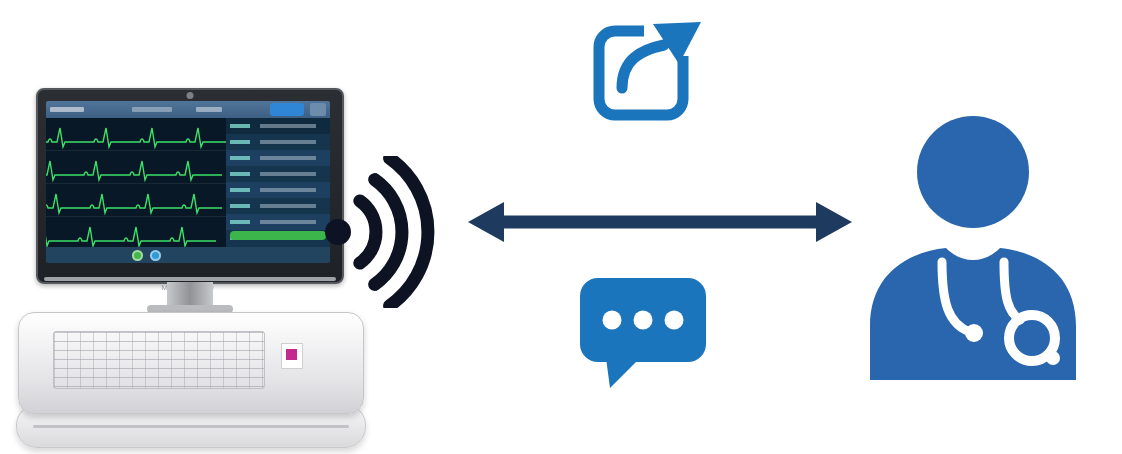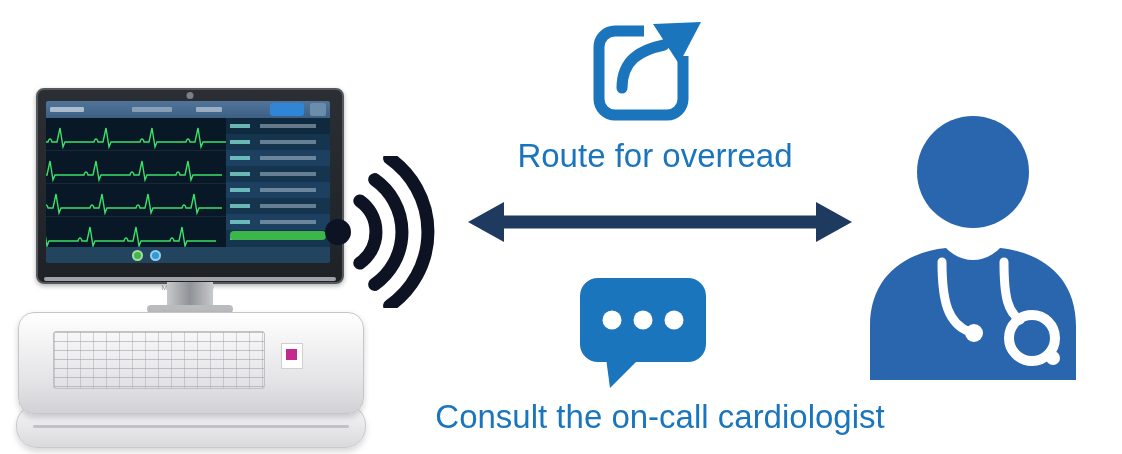--- a/index.html
+++ b/index.html
@@ -127,33 +127,31 @@
 
   <div class="share">
     <svg width="126" height="122" viewBox="0 0 126 122">
       <rect x="13" y="25" width="84" height="84" rx="16" fill="none" stroke="#1B75BC" stroke-width="11"></rect>
       <rect x="58" y="0" width="68" height="50" fill="#ffffff"></rect>
       <path d="M 36 82 C 36 54 54 44 78 39" fill="none" stroke="#1B75BC" stroke-width="11" stroke-linecap="round"></path>
       <polygon points="115,16 67,18 93,58" fill="#1B75BC"></polygon>
     </svg>
   </div>
 
-  <div class="route-label">Route for overread</div>
 
   <div class="bubble">
     <svg width="134" height="120" viewBox="0 0 134 120">
       <rect x="4" y="4" width="126" height="84" rx="18" fill="#1B75BC"></rect>
       <polygon points="30,84 64,84 34,114" fill="#1B75BC"></polygon>
       <circle cx="36" cy="46" r="9.5" fill="#ffffff"></circle>
       <circle cx="67" cy="46" r="9.5" fill="#ffffff"></circle>
       <circle cx="98" cy="46" r="9.5" fill="#ffffff"></circle>
     </svg>
   </div>
 
-  <div class="consult-label">Consult the on-call cardiologist</div>
 
   <div class="doctor">
     <svg width="246" height="268" viewBox="0 0 246 268">
       <circle cx="123" cy="60" r="56" fill="#2A66AE"></circle>
       <path d="M 20 268 L 20 214 C 20 162 58 140 96 136 C 112 152 134 152 150 136 C 188 140 226 162 226 214 L 226 268 Z" fill="#2A66AE"></path>
       <path d="M 92 150 C 92 190 98 212 120 220" fill="none" stroke="#ffffff" stroke-width="9" stroke-linecap="round"></path>
       <circle cx="124" cy="221" r="9" fill="#ffffff"></circle>
       <path d="M 154 150 C 154 186 158 200 170 208" fill="none" stroke="#ffffff" stroke-width="9" stroke-linecap="round"></path>
       <circle cx="182" cy="226" r="23" fill="none" stroke="#ffffff" stroke-width="10"></circle>
       <circle cx="203" cy="246" r="7" fill="#ffffff"></circle>

